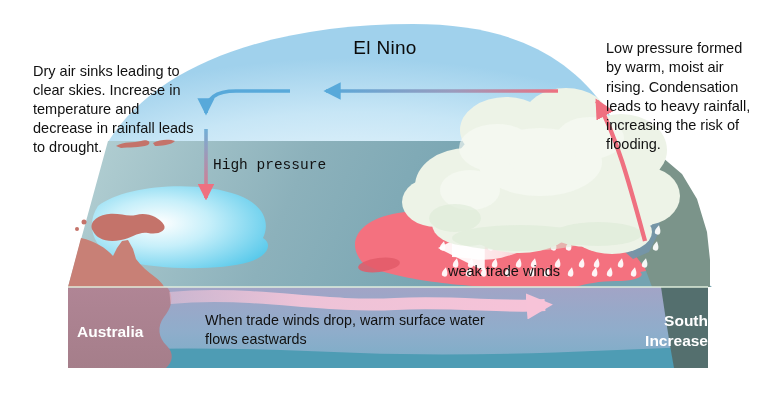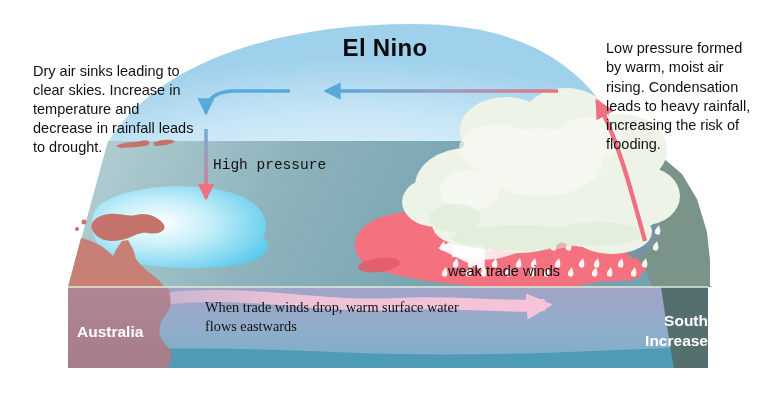--- a/index.html
+++ b/index.html
@@ -2,27 +2,27 @@
 <html style="--sky-edge: #a0d1ec; --sky-center: #f2fafd; --ocean-surface: #8cb1bb; --cool-pool: #55c8ea; --warm-pool: #f4717f; --cloud: #edf3e7; --rain: #ffffff; --arrow-blue: #58a9da; --arrow-pink: #ef7080; --flow-arrow: #f7c3d8; --land-australia: #c88076; --land-australia-front: #ab8290; --land-islands: #c4736a; --land-south-america: #7b948a; --south-america-front: #546f6e; --mountain: #7595a9; --subsurface-top: #a2a4c6; --subsurface-deep: #4e9cb4; --text: #111111; --label-white: #ffffff;"><head>
 <meta charset="utf-8">
 <style>
   html,body{margin:0;padding:0;background:#fff;}
   body{width:768px;height:406px;position:relative;overflow:hidden;
        font-family:"Liberation Sans",sans-serif;}
   .stage{position:absolute;inset:0;}
   svg{position:absolute;top:0;left:0;}
   .lbl{position:absolute;color:var(--text,#111);font-size:14.5px;line-height:19px;
        white-space:pre-line;}
-  .title{left:295px;top:37px;width:180px;text-align:center;font-size:24px;
-         font-weight:700;letter-spacing:.3px;color:#0a0a0a;line-height:22px;}
+  .title{left:295px;top:37px;width:180px;text-align:center;font-size:19px;
+         font-weight:400;letter-spacing:.3px;color:#0a0a0a;line-height:22px;}
   .note-left{left:33px;top:62px;width:188px;}
   .note-right{left:606px;top:39px;width:176px;line-height:19.3px;}
   .hp{left:213px;top:156px;font-family:Liberation Mono, monospace;}
   .wtw{left:448px;top:262px;}
-  .flow{left:205px;top:298px;width:325px;font-size:14.3px;font-family:Liberation Serif, serif;}
+  .flow{left:205px;top:311px;width:325px;font-size:14.3px;}
   .country{position:absolute;color:var(--label-white,#fff);font-weight:700;
            font-size:15.5px;line-height:19.5px;}
   .aus{left:77px;top:322px;}
   .sa{left:632px;top:311px;width:76px;text-align:right;}
 </style>
 </head>
 <body>
 
 <div class="stage">
 <svg width="768" height="406" viewBox="0 0 768 406">

